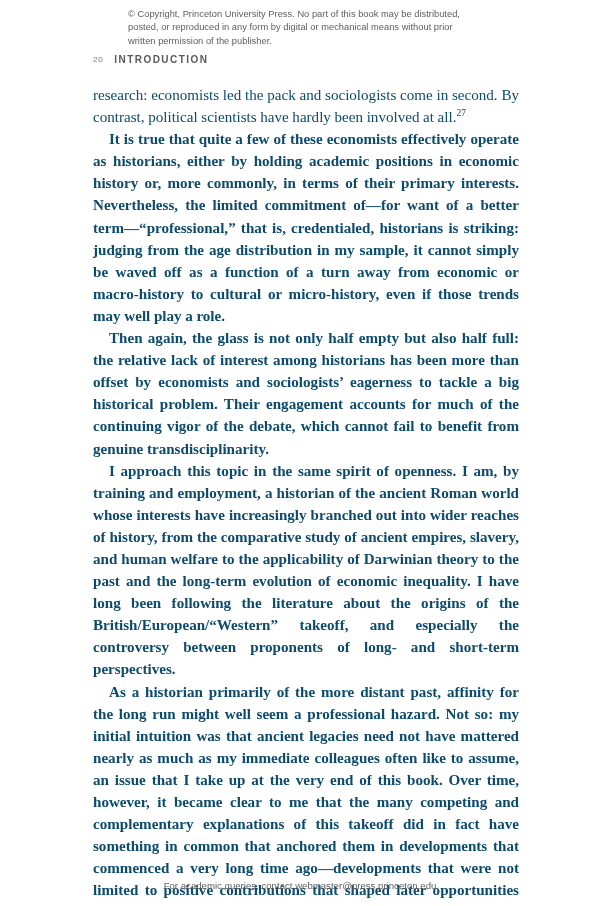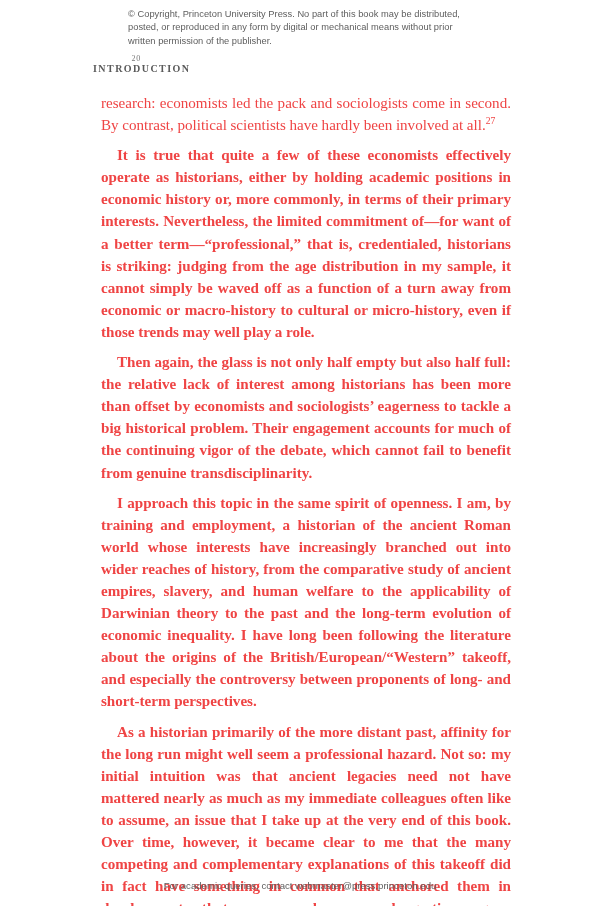--- a/index.html
+++ b/index.html
@@ -36,23 +36,22 @@
     letter-spacing: 0.02px;
   }
 
   
   .running-head {
     position: absolute;
     left: 93px;
     top: 54px;
     display: flex;
     align-items: center;
-    font-family: Liberation Serif, serif;
+    font-family: Liberation Sans, sans-serif;
     color: #6a6a6a;
-    flex-direction: column;
   }
   .folio {
     font-size: 8px;
     letter-spacing: 0.7px;
     margin-right: 11px;
     color: #777777;
   }
   .chapter-title {
     font-size: 10px;
     font-weight: 700;
@@ -61,24 +60,24 @@
   }
 
   
   .body-column {
     position: absolute;
     left: 93px;
     top: 84px;
     width: 426px;
   }
   .para {
-    margin: 8px;
+    margin: 0;
     font-size: 15.1px;
     line-height: 22.1px;
-    color: #ef4444;
+    color: #0c4a6e;
     text-align: justify;
     text-justify: inter-word;
     -webkit-hyphens: none;
     hyphens: none;
     word-spacing: -0.15px;
   }
   .para.indent {
     text-indent: 16px;
     font-weight: bold;
   }

